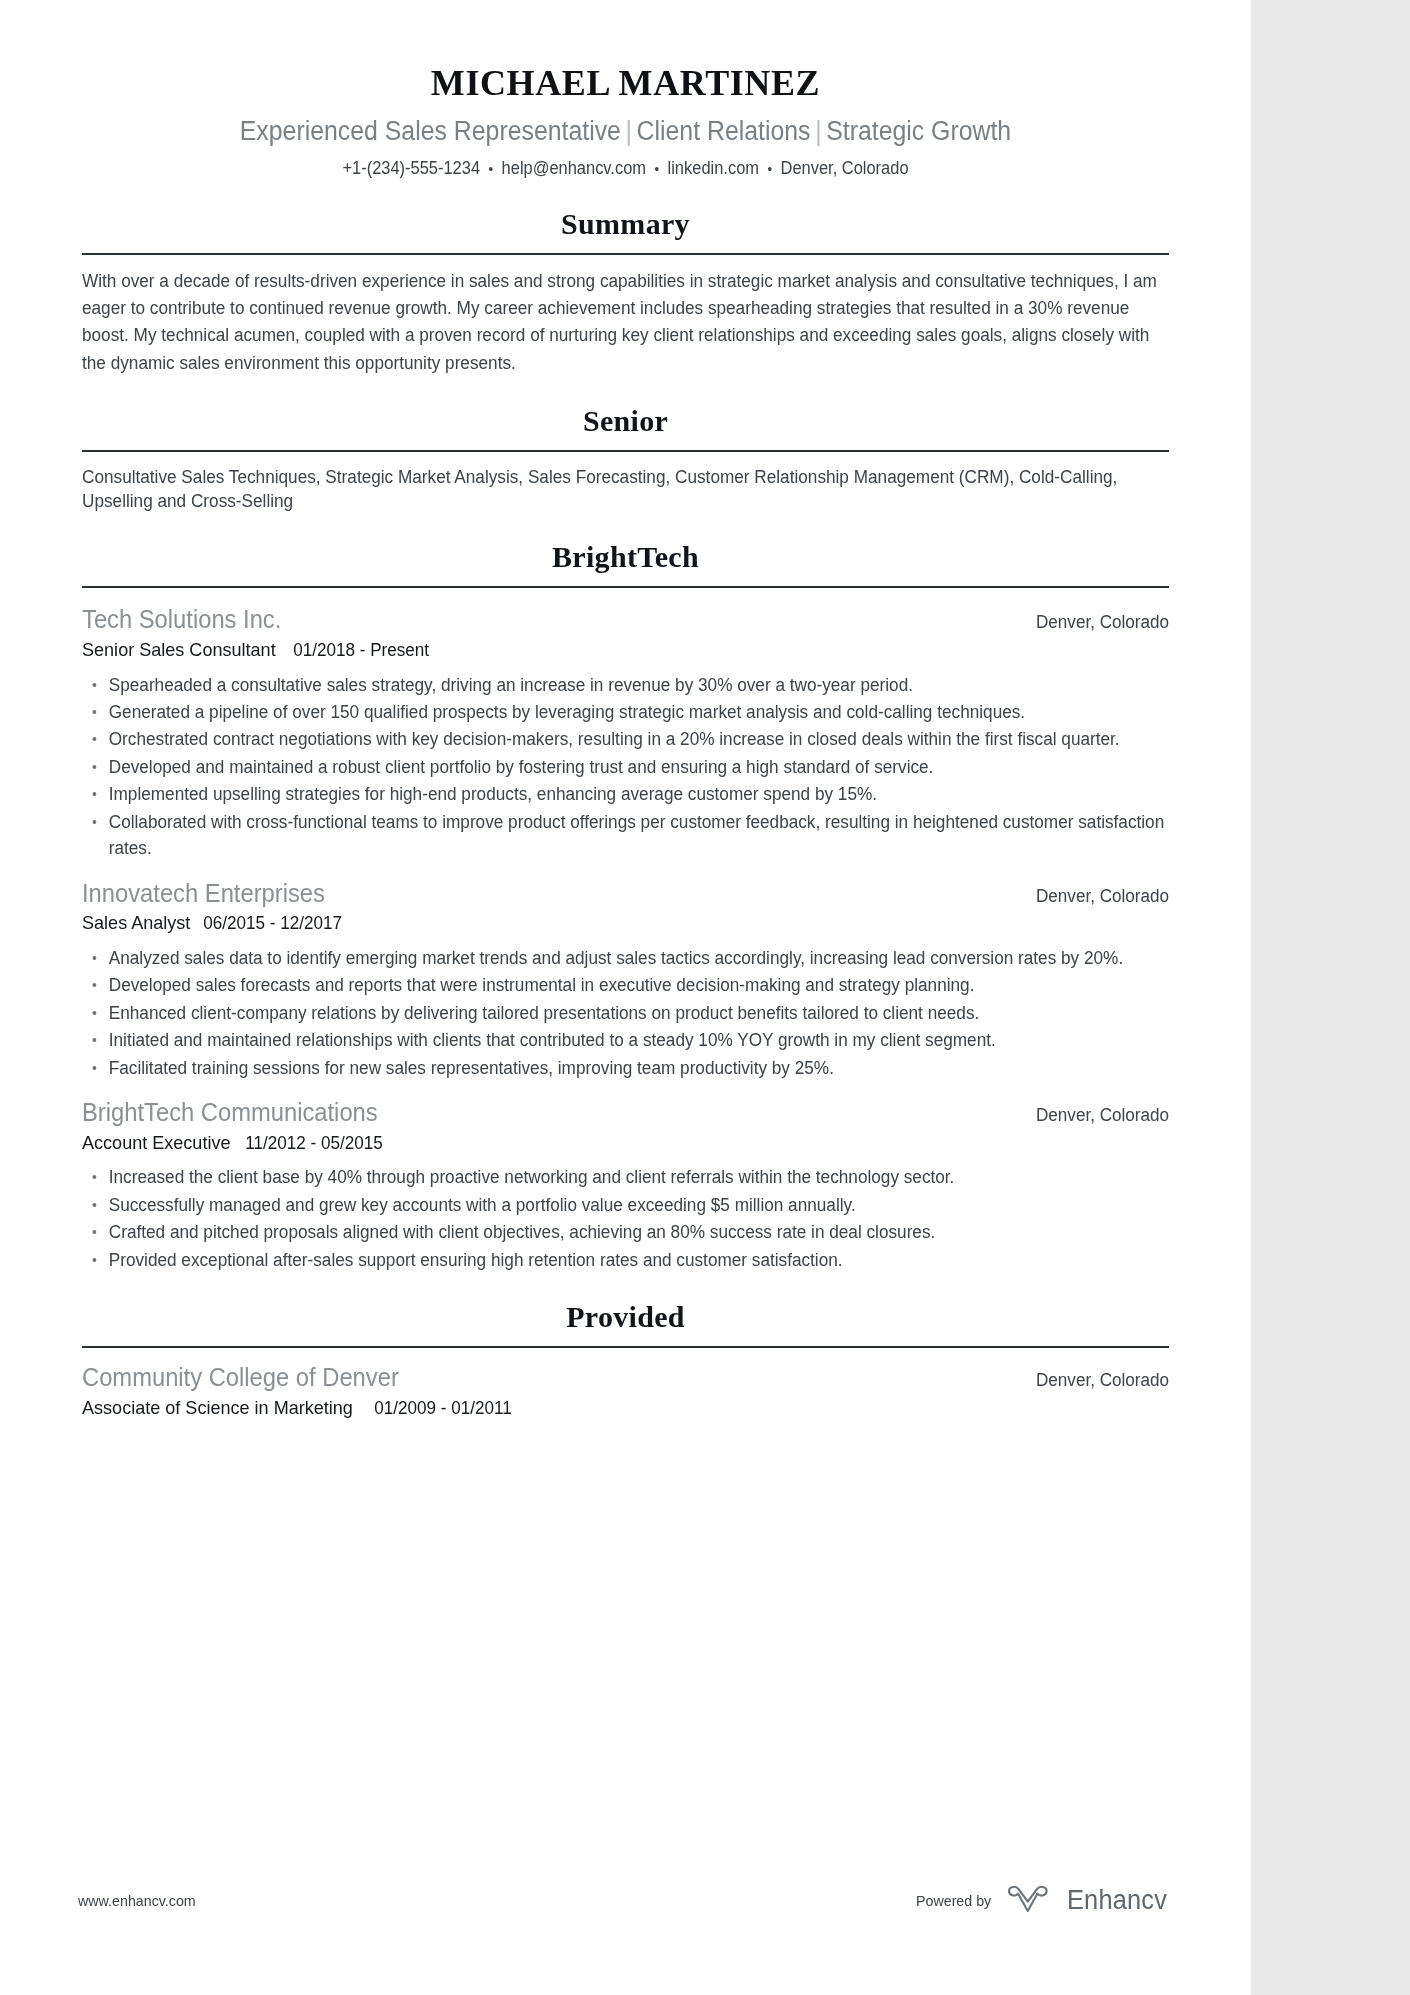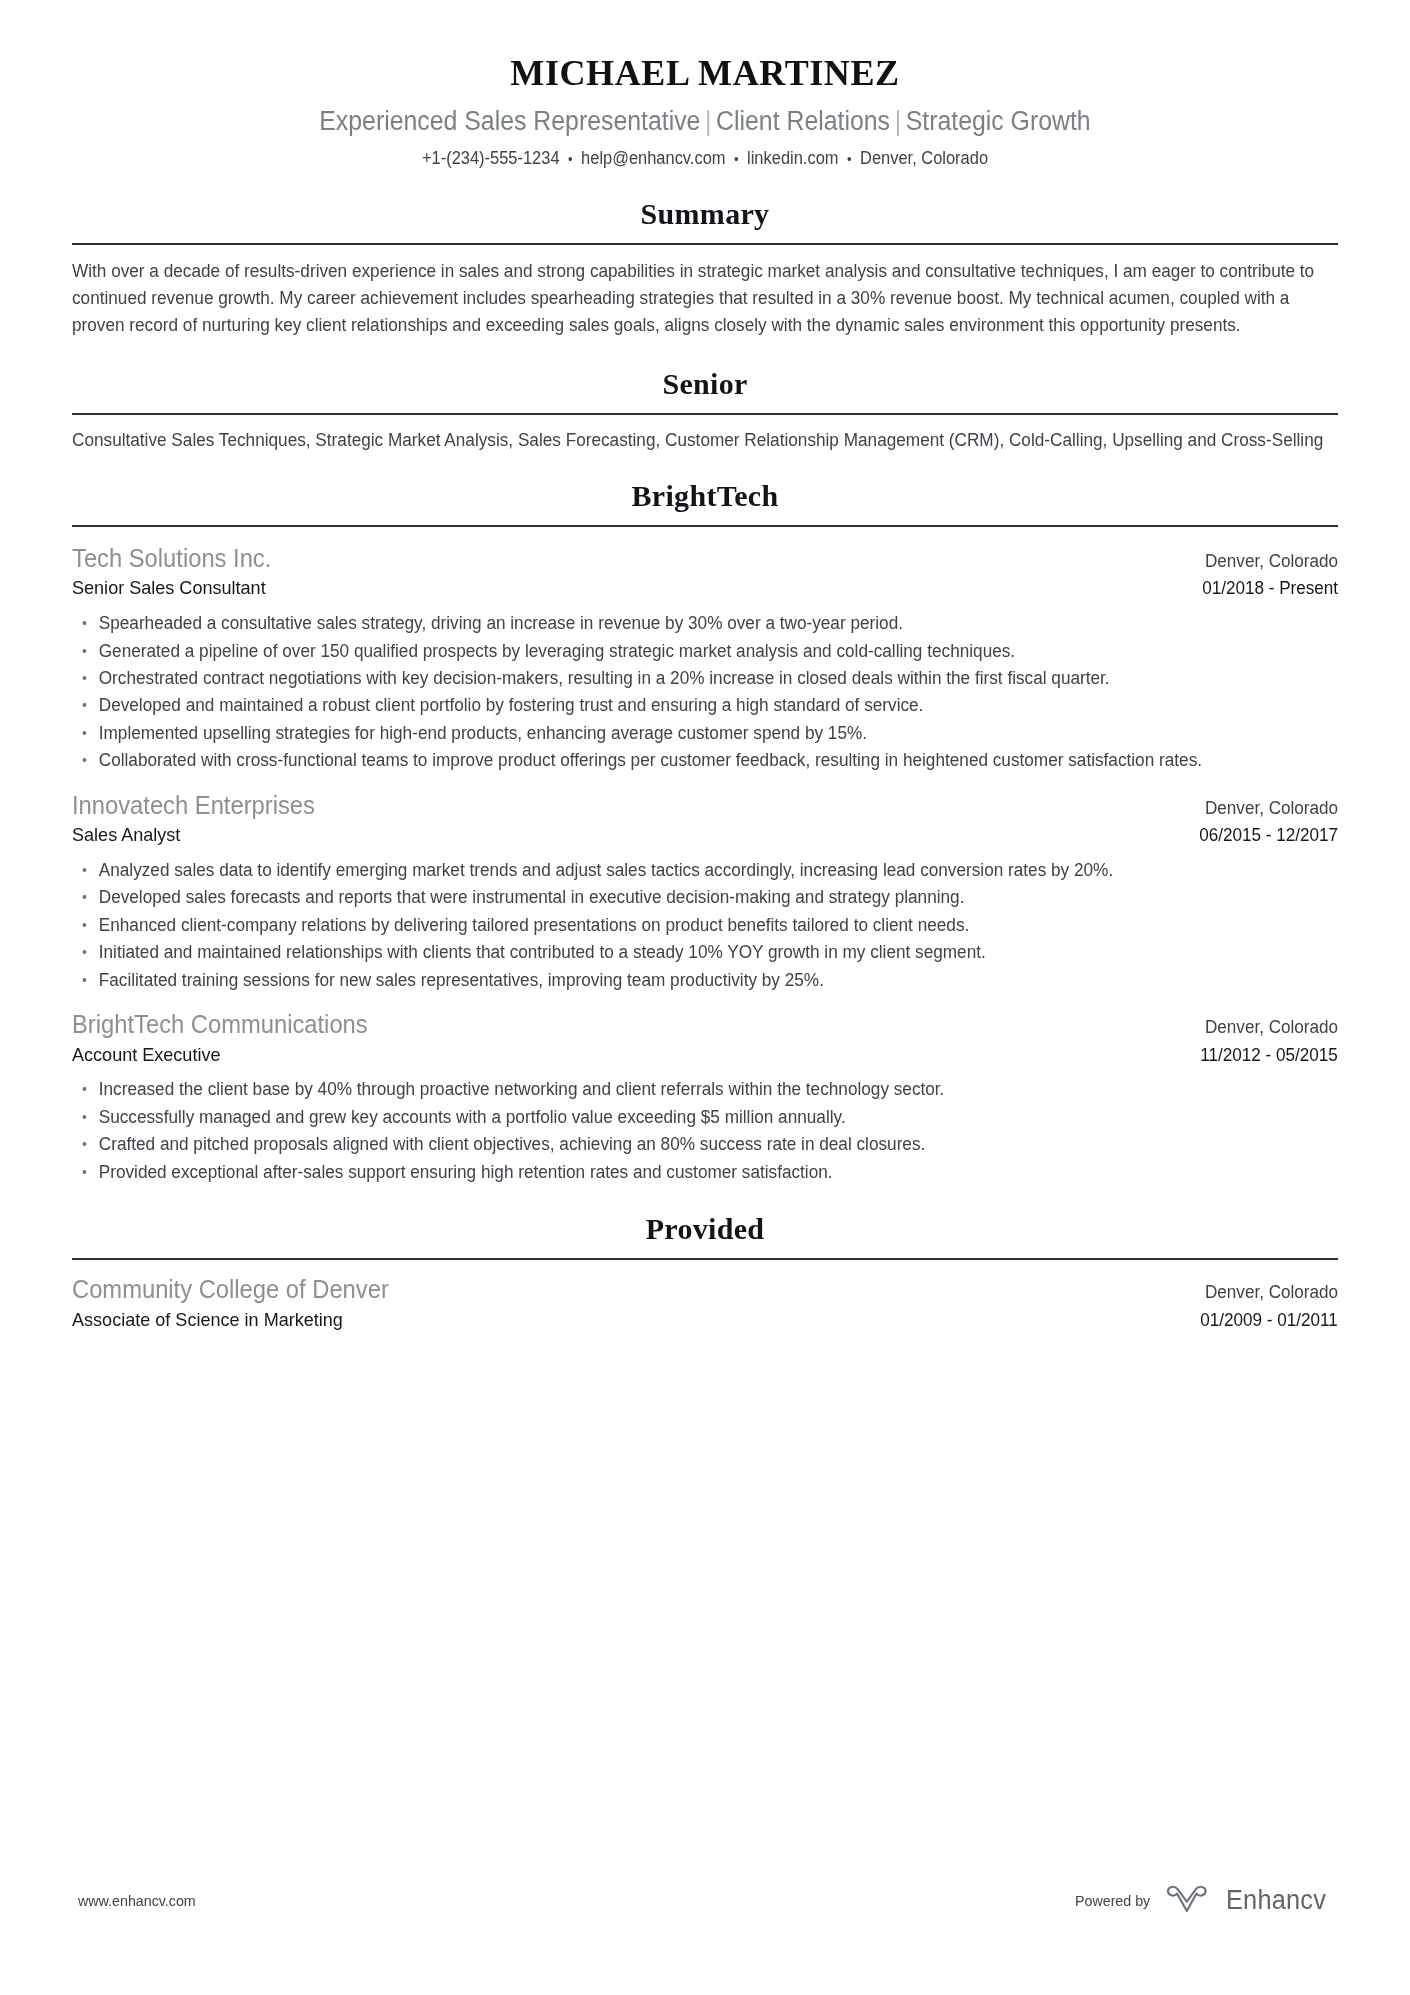--- a/index.html
+++ b/index.html
@@ -3,24 +3,24 @@
 <meta charset="utf-8">
 <style>
   * { margin:0; padding:0; box-sizing:border-box; }
   html, body {
     width:1410px;
     background:#e9e9e9;
     font-family:"Liberation Sans", sans-serif;
   }
   .page {
     position:relative;
-    width:1410px;
+    width:1251px;
     min-height:1995px;
     background:#ffffff;
-    padding:0;
+    padding:10px;
   }
   .inner { padding: 0 72px; }
 
   
   .hdr { padding-top:52px; text-align:center; }
   .name {
     font-family:"Liberation Serif", serif;
     font-weight:bold;
     font-size:36px;
     letter-spacing:0.6px;
@@ -101,21 +101,21 @@
   .loc {
     font-size:18px;
     color:#3d4349;
     line-height:1.3;
     white-space:nowrap;
     transform:scaleX(0.95);
     transform-origin:right center;
   }
   .role-row {
     display:flex;
-    justify-content:space-between;
+    justify-content:flex-start;
     align-items:baseline;
     margin-top:3px;
   }
   .role {
     font-size:19px;
     color:#15181c;
     font-weight:500;
     line-height:1.3;
     transform:scaleX(0.95);
     transform-origin:left center;

